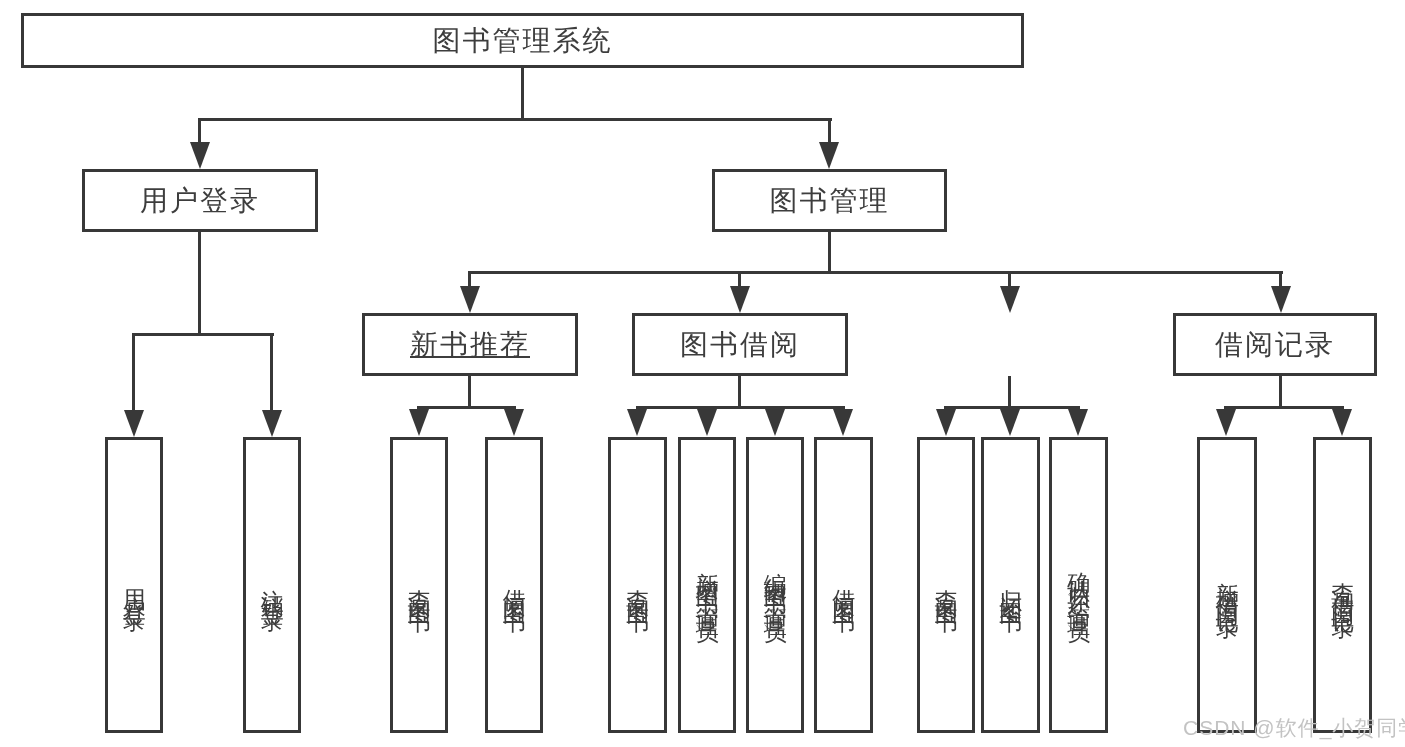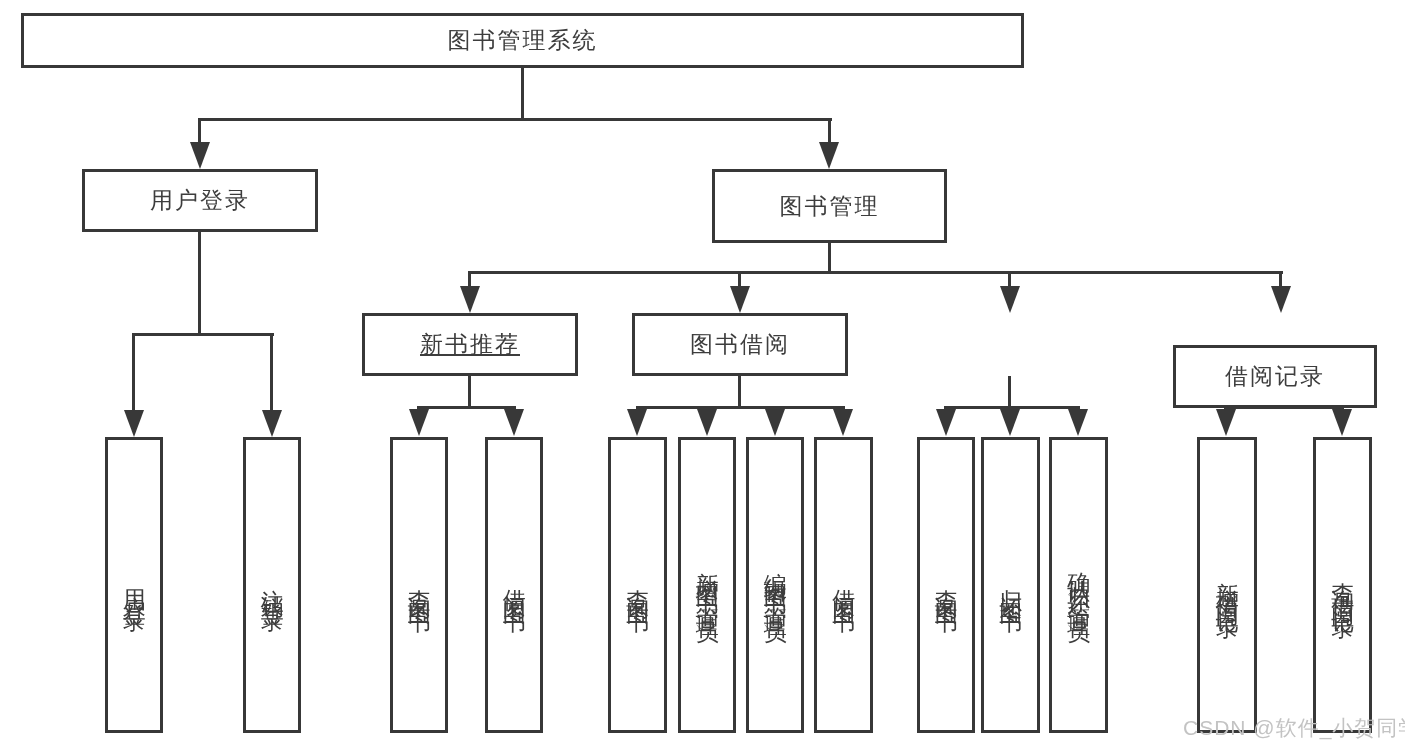--- a/index.html
+++ b/index.html
@@ -18,21 +18,21 @@
   }
   .box{
     position:absolute;
     box-sizing:border-box;
     border:3px solid var(--line);
     background:var(--bg);
     display:flex;
     align-items:center;
     justify-content:center;
     color:var(--text);
-    font-size:23px;
+    font-size:28px;
     letter-spacing:2px;
     white-space:nowrap;
     z-index:2;
   }
   .vbox{
     writing-mode:vertical-lr;
     text-orientation:mixed;
     font-size:23px;
     letter-spacing:7px;
     line-height:1.1;
@@ -71,21 +71,21 @@
   <div class="box" style="left:21px;top:13px;width:1003px;height:55px;">图书管理系统</div>
 
   <div class="vline" style="left:521px;top:68px;height:53px;"></div>
   <div class="hline" style="left:198px;top:118px;width:634px;"></div>
   <div class="vline" style="left:198px;top:121px;height:23px;"></div>
   <div class="vline" style="left:828px;top:121px;height:23px;"></div>
   <div class="arrow" style="left:190px;top:142px;"></div>
   <div class="arrow" style="left:819px;top:142px;"></div>
 
   <div class="box" style="left:82px;top:169px;width:236px;height:63px;">用户登录</div>
-  <div class="box" style="left:712px;top:169px;width:235px;height:74px;">图书管理</div>
+  <div class="box" style="left:712px;top:169px;width:235px;height:63px;">图书管理</div>
 
   <div class="vline" style="left:198px;top:232px;height:104px;"></div>
   <div class="hline" style="left:132px;top:333px;width:142px;"></div>
   <div class="vline" style="left:132px;top:336px;height:76px;"></div>
   <div class="vline" style="left:270px;top:336px;height:76px;"></div>
   <div class="arrow" style="left:124px;top:410px;"></div>
   <div class="arrow" style="left:262px;top:410px;"></div>
 
   <div class="vline" style="left:828px;top:232px;height:42px;"></div>
   <div class="hline" style="left:468px;top:271px;width:815px;"></div>
@@ -93,21 +93,21 @@
   <div class="vline" style="left:738px;top:274px;height:14px;"></div>
   <div class="vline" style="left:1008px;top:274px;height:14px;"></div>
   <div class="vline" style="left:1279px;top:274px;height:14px;"></div>
   <div class="arrow" style="left:460px;top:286px;"></div>
   <div class="arrow" style="left:730px;top:286px;"></div>
   <div class="arrow" style="left:1000px;top:286px;"></div>
   <div class="arrow" style="left:1271px;top:286px;"></div>
 
   <div class="box" style="left:362px;top:313px;width:216px;height:63px;text-decoration:underline;">新书推荐</div>
   <div class="box" style="left:632px;top:313px;width:216px;height:63px;">图书借阅</div>
-  <div class="box" style="left:1173px;top:313px;width:204px;height:63px;margin-top:32px;">借阅记录</div>
+  <div class="box" style="left:1173px;top:313px;width:204px;height:63px;">借阅记录</div>
 
   <div class="vline" style="left:468px;top:376px;height:33px;"></div>
   <div class="hline" style="left:417px;top:406px;width:99px;"></div>
   <div class="arrow" style="left:409px;top:409px;"></div>
   <div class="arrow" style="left:504px;top:409px;"></div>
 
   <div class="vline" style="left:738px;top:376px;height:33px;"></div>
   <div class="hline" style="left:636px;top:406px;width:209px;"></div>
   <div class="arrow" style="left:627px;top:409px;"></div>
   <div class="arrow" style="left:697px;top:409px;"></div>

